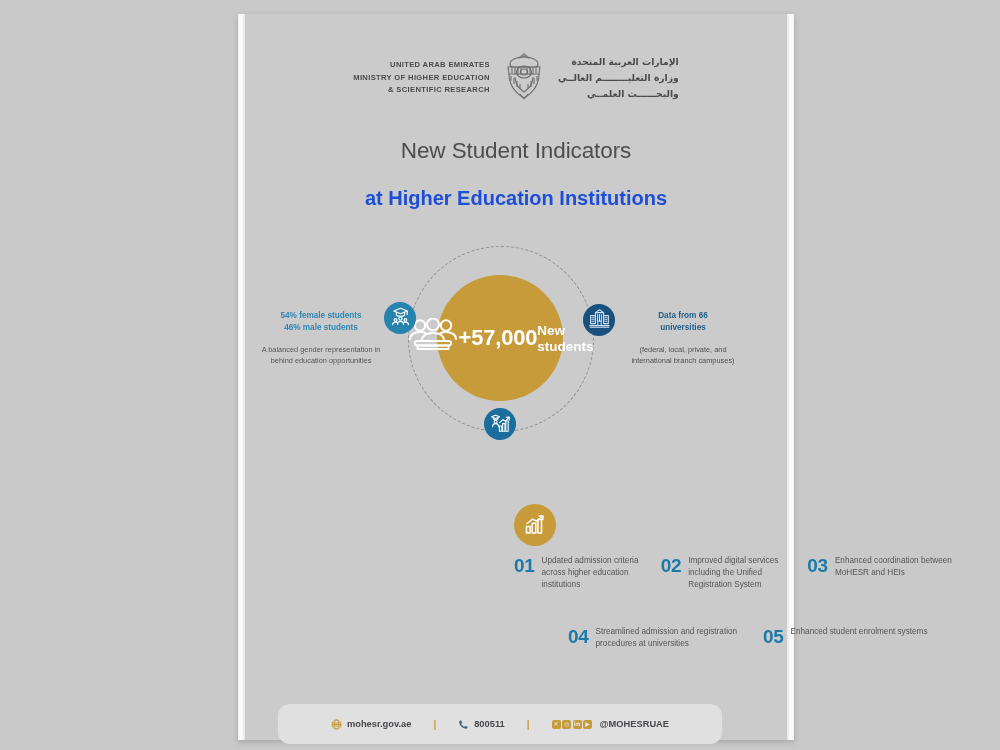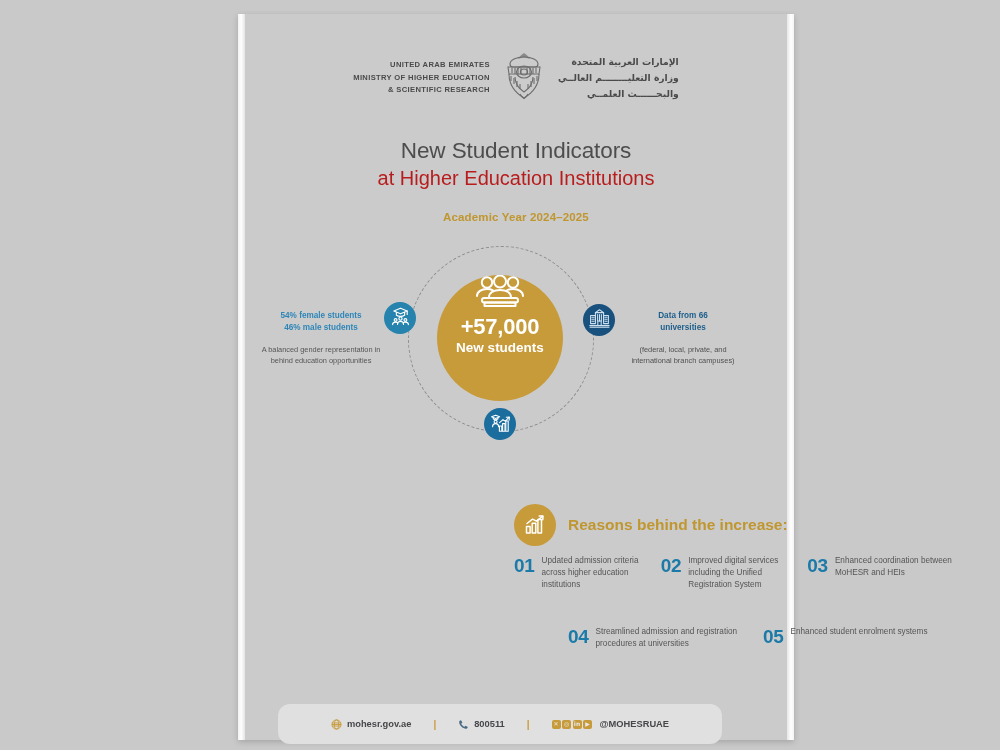--- a/index.html
+++ b/index.html
@@ -78,24 +78,24 @@
   }
   #main-title {
     font-size: 22.5px;
     font-weight: normal;
     color: #4d4d4d;
     letter-spacing: -0.1px;
     line-height: 1.18;
   }
   #sub-title {
     font-size: 20px;
-    font-weight: normal;
-    color: #b91c1c;
+    font-weight: bold;
+    color: #1d4ed8;
     line-height: 1.35;
-    margin-top: 0;
+    margin-top: 20px;
   }
   #academic-year {
     margin-top: 19px;
     font-size: 11.5px;
     font-weight: bold;
     color: #c0962f;
     letter-spacing: 0.15px;
   }
 
   
@@ -121,23 +121,23 @@
     position: absolute;
     left: 262px;
     top: 88px;
     width: 126px;
     height: 126px;
     margin-left: -63px;
     margin-top: -63px;
     border-radius: 50%;
     background: #c79a3a;
     display: flex;
-    flex-direction: column;
-    align-items: center;
-    justify-content: flex-start;
+    flex-direction: row;
+    align-items: center;
+    justify-content: center;
   }
   #center-icon { margin-bottom: 3px; }
   #center-number {
     color: #ffffff;
     font-size: 22px;
     font-weight: bold;
     letter-spacing: -0.2px;
     line-height: 1;
   }
   #center-label {
@@ -328,21 +328,20 @@
     <div class="logo-ar">
       <div>الإمارات العربية المتحدة</div>
       <div>وزارة التعليــــــــم العالــي</div>
       <div>والبحــــــث العلمــي</div>
     </div>
   </div>
 
   <div id="title-block">
     <div id="main-title">New Student Indicators</div>
     <div id="sub-title">at Higher Education Institutions</div>
-    <div id="academic-year">Academic Year 2024–2025</div>
   </div>
 
   <div id="hero">
 
     <div id="dash-ring"></div>
 
     <div id="center-circle">
       <div id="center-icon">
         <svg width="52" height="34" viewBox="0 0 52 34">
           <g fill="none" stroke="#ffffff" stroke-width="2" stroke-linecap="round" stroke-linejoin="round">
@@ -439,21 +438,20 @@
       <svg width="24" height="24" viewBox="0 0 24 24">
         <g fill="none" stroke="#ffffff" stroke-width="1.5" stroke-linecap="round" stroke-linejoin="round">
           <rect x="3.5" y="13.5" width="3.6" height="6.5"></rect>
           <rect x="9.2" y="10.2" width="3.6" height="9.8"></rect>
           <rect x="14.9" y="6.6" width="3.6" height="13.4"></rect>
           <path d="M4 10.5 L9.5 6.2 L13.5 8.2 L19.5 3.4"></path>
           <path d="M16.2 3.1 L20 3 L19.8 6.8"></path>
         </g>
       </svg>
     </div>
-    <div id="reasons-title">Reasons behind the increase:</div>
   </div>
 
   <div id="reasons-row1">
     <div class="reason">
       <span class="reason-num">01</span>
       <span class="reason-text">Updated admission criteria across higher education institutions</span>
     </div>
     <div class="reason">
       <span class="reason-num">02</span>
       <span class="reason-text">Improved digital services including the Unified Registration System</span>

